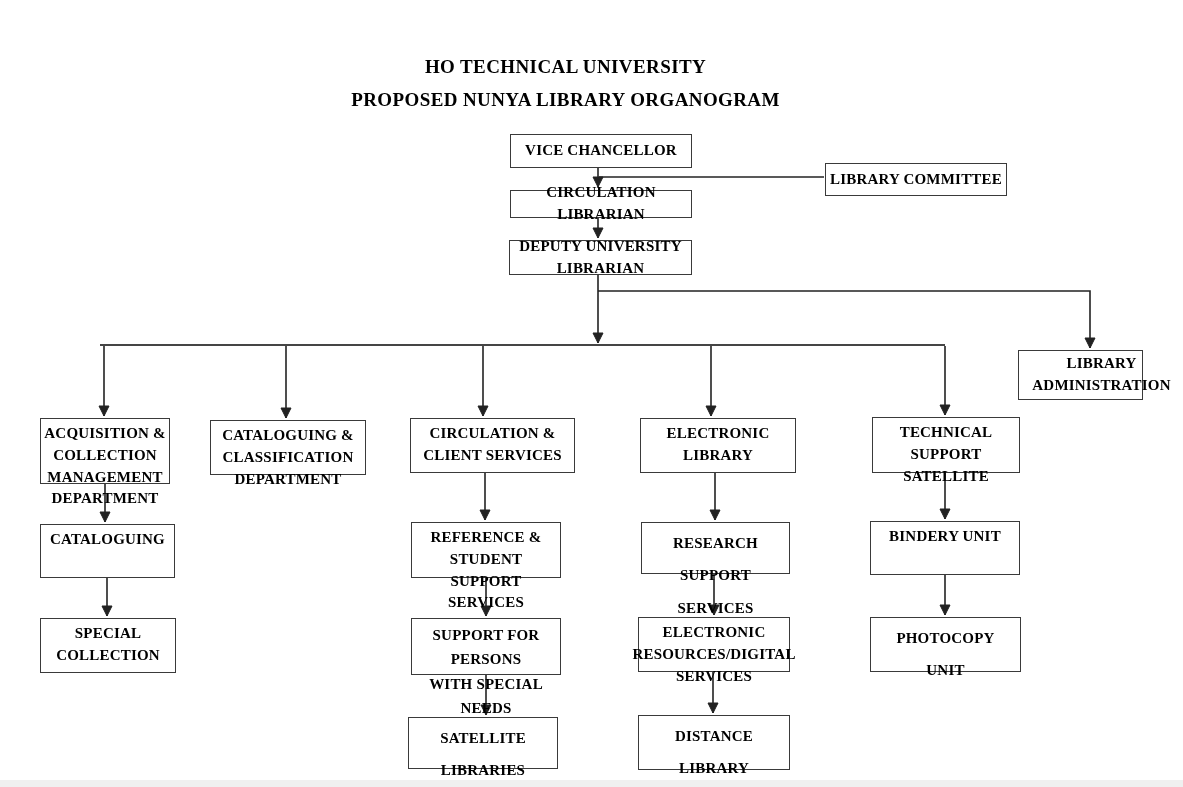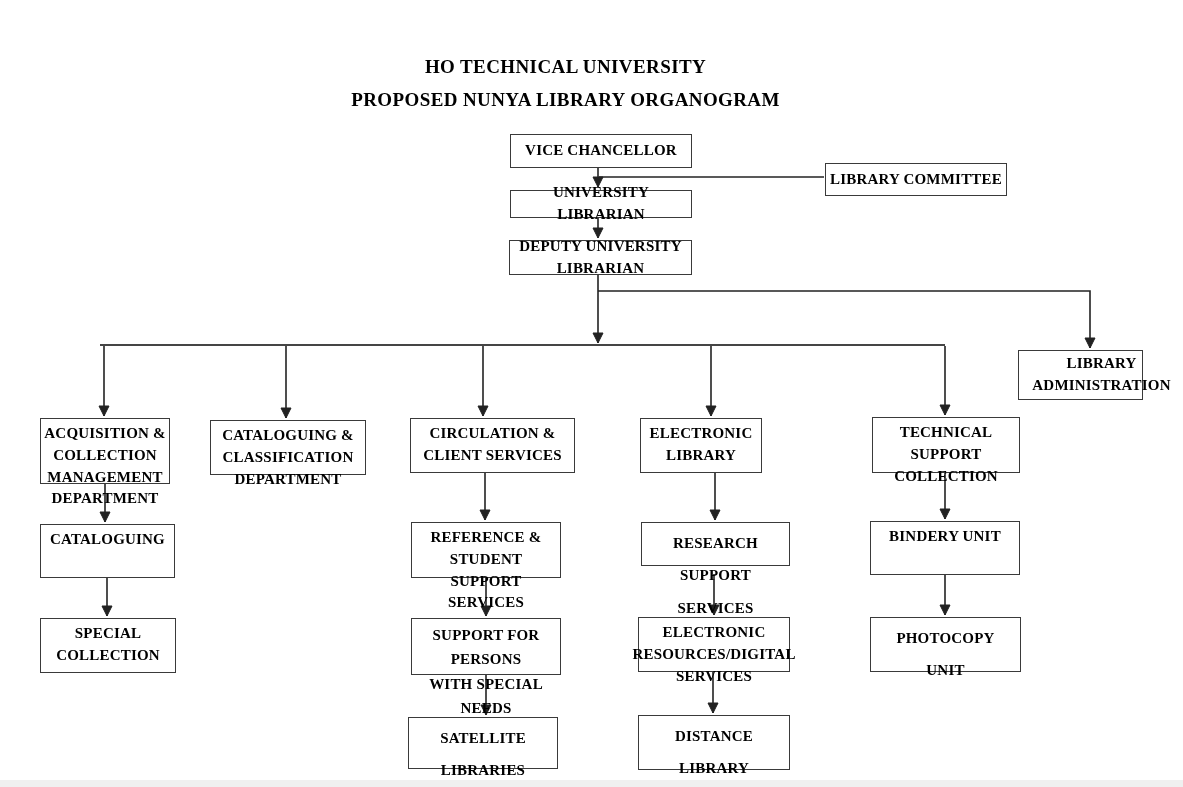--- a/index.html
+++ b/index.html
@@ -22,28 +22,28 @@
   .n-sup{line-height:1.62;}
   
   .n-vc  {left:510px;top:134px;width:182px;height:34px;}
   .n-lc  {left:825px;top:163px;width:182px;height:33px;}
   .n-ul  {left:510px;top:190px;width:182px;height:28px;}
   .n-dul {left:509px;top:240px;width:183px;height:35px;}
   .n-la  {left:1018px;top:350px;width:125px;height:50px;padding-left:44px;}
   .n-acq {left:40px; top:418px;width:130px;height:66px;}
   .n-cat {left:210px;top:420px;width:156px;height:55px;}
   .n-cir {left:410px;top:418px;width:165px;height:55px;}
-  .n-el  {left:640px;top:418px;width:122px;height:55px;}
+  .n-el  {left:640px;top:418px;width:156px;height:55px;}
   .n-ts  {left:872px;top:417px;width:148px;height:56px;}
   .n-per {left:40px; top:524px;width:135px;height:54px;}
   .n-sc  {left:40px; top:618px;width:136px;height:55px;}
   .n-ref {left:411px;top:522px;width:150px;height:56px;}
   .n-sup {left:411px;top:618px;width:150px;height:57px;}
   .n-sat {left:408px;top:717px;width:150px;height:52px;}
-  .n-res {left:641px;top:522px;width:149px;height:44px;}
+  .n-res {left:641px;top:522px;width:149px;height:52px;}
   .n-er  {left:638px;top:617px;width:152px;height:55px;}
   .n-dls {left:638px;top:715px;width:152px;height:55px;}
   .n-bin {left:870px;top:521px;width:150px;height:54px;}
   .n-pho {left:870px;top:617px;width:151px;height:55px;}
   svg.wires{position:absolute;left:0;top:0;width:1183px;height:787px;pointer-events:none;}
   svg.wires line, svg.wires polyline{stroke:#222222;stroke-width:1.6;fill:none;}
   svg.wires .thick{stroke:#454545;stroke-width:2.2;}
   .bottom-bar{position:absolute;left:0;top:780px;width:1183px;height:7px;background:#f0f0f0;}
 </style>
 </head>
@@ -93,21 +93,21 @@
     <line x1="945" y1="575" x2="945" y2="615" marker-end="url(#arrow)"></line>
   </svg>
 
   <div class="node n-vc vcenter">
     <span class="lbl">VICE CHANCELLOR</span>
   </div>
   <div class="node n-lc vcenter">
     <span class="lbl">LIBRARY COMMITTEE</span>
   </div>
   <div class="node n-ul vcenter">
-    <span class="lbl">UNIVERSITY LIBRARIAN</span>
+    <span class="lbl">CIRCULATION LIBRARIAN</span>
   </div>
   <div class="node n-dul vcenter">
     <span class="lbl">DEPUTY UNIVERSITY
 LIBRARIAN</span>
   </div>
   <div class="node n-la vcenter">
     <span class="lbl">LIBRARY
 ADMINISTRATION</span>
   </div>
 
@@ -124,21 +124,21 @@
   </div>
   <div class="node n-cir">
     <span class="lbl">CIRCULATION &amp;
 CLIENT SERVICES</span>
   </div>
   <div class="node n-el">
     <span class="lbl">ELECTRONIC LIBRARY</span>
   </div>
   <div class="node n-ts">
     <span class="lbl">TECHNICAL SUPPORT
-COLLECTION</span>
+SATELLITE</span>
   </div>
 
   <div class="node n-per">
     <span class="lbl">CATALOGUING</span>
   </div>
   <div class="node n-sc">
     <span class="lbl">SPECIAL
 COLLECTION</span>
   </div>
   <div class="node n-ref">

